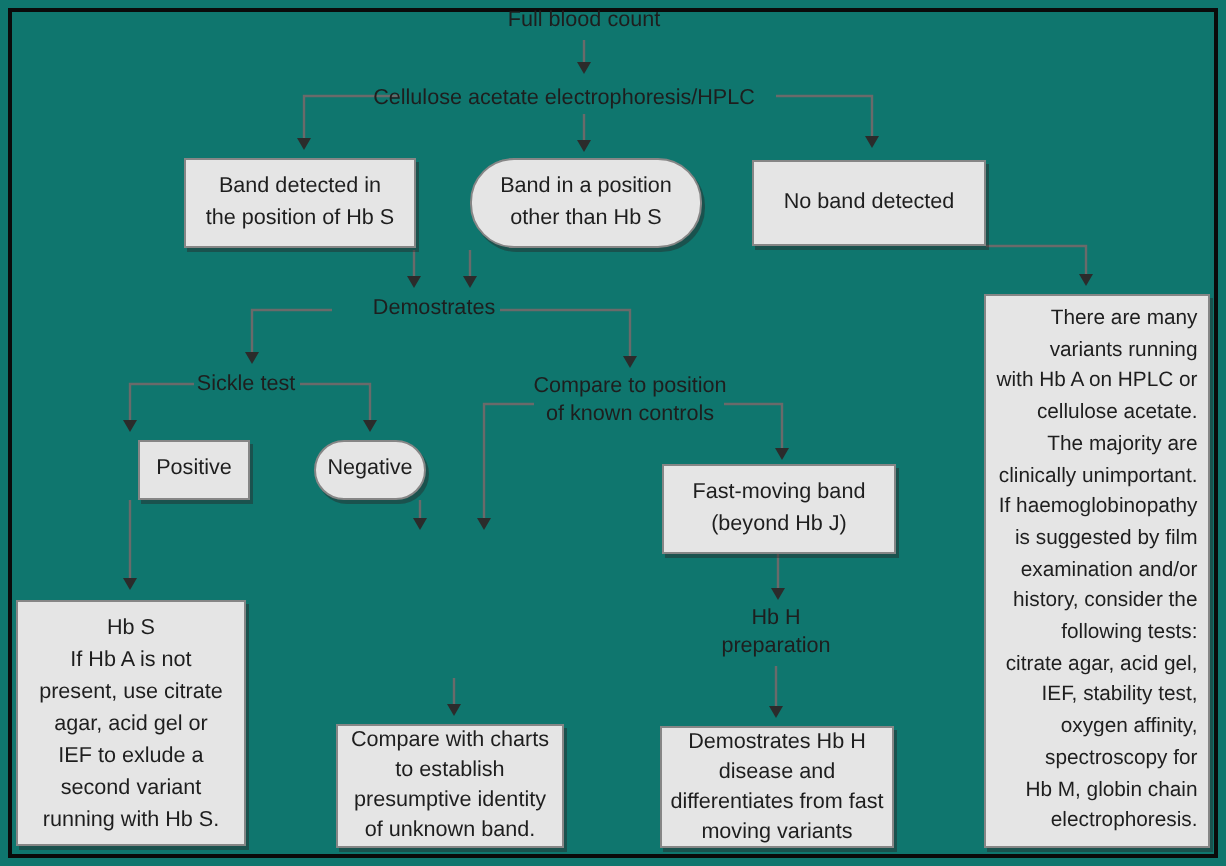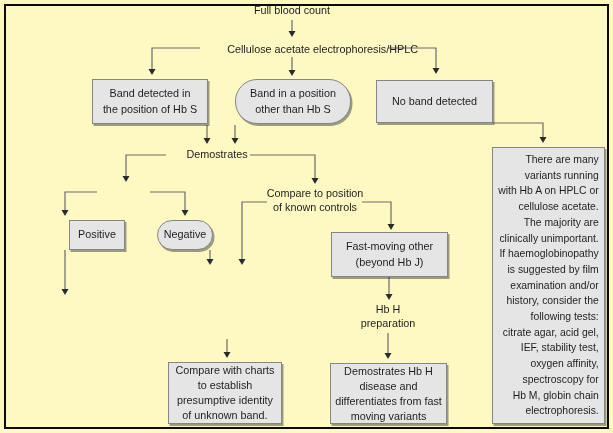--- a/index.html
+++ b/index.html
@@ -1,18 +1,18 @@
 <!DOCTYPE html>
 <html><head>
 <meta charset="utf-8">
 <title>Flowchart</title>
 <style>
   html,body{margin:0;padding:0;background:#fff;}
   #canvas{
-    position:relative;width:613px;height:433px;background:#fef9c3;
+    position:relative;width:613px;height:433px;background:#0f766e;
     font-family:"Liberation Sans","DejaVu Sans",sans-serif;
     color:#1e1e1e;overflow:hidden;
   }
   #frame{
     position:absolute;left:4px;top:4px;width:601px;height:421px;
     border:2px solid #0a0a0a;background:transparent;
   }
   .box{
     position:absolute;background:#e5e5e5;border:1px solid #868686;
     box-shadow:1.5px 2px 0 rgba(40,40,40,0.45);
@@ -69,51 +69,59 @@
     <polygon class="ar" points="238.5,259 245.5,259 242,265"></polygon>
     <polygon class="ar" points="387.5,224 394.5,224 391,230"></polygon>
     <polygon class="ar" points="223.5,352 230.5,352 227,358"></polygon>
     <polygon class="ar" points="385.5,294 392.5,294 389,300"></polygon>
     <polygon class="ar" points="384.5,353 391.5,353 388,359"></polygon>
     <polygon class="ar" points="539.5,137 546.5,137 543,143"></polygon>
   </svg>
 
   <div class="lbl" style="left:222px;top:4px;width:140px;">Full blood count</div>
 
-  <div class="lbl" style="left:198px;top:43px;width:220px;text-align:right;">Cellulose acetate electrophoresis/HPLC</div>
+  <div class="lbl" style="left:172px;top:43px;width:220px;">Cellulose acetate electrophoresis/HPLC</div>
 
   <div class="lbl" style="left:167px;top:148px;width:100px;">Demostrates</div>
 
+  <div class="lbl" style="left:73px;top:186px;width:100px;">Sickle test</div>
 
   <div class="lbl" style="left:250px;top:187px;width:130px;">Compare to position
 of known controls</div>
 
 
   <div class="lbl" style="left:338px;top:302px;width:100px;line-height:14px;">Hb H
 preparation</div>
 
   <div class="box" style="left:92px;top:79px;width:116px;height:45px;">Band detected in
 the position of Hb S</div>
 
   <div class="box" style="left:235px;top:79px;width:116px;height:45px;border-radius:22px;">Band in a position
 other than Hb S</div>
 
   <div class="box" style="left:376px;top:80px;width:117px;height:43px;">No band detected</div>
 
   <div class="box" style="left:37px;top:220px;width:56px;height:30px;margin-left:32px;">Positive</div>
 
   <div class="box" style="left:157px;top:220px;width:56px;height:30px;border-radius:15px;">Negative</div>
 
+  <div class="box" style="left:8px;top:300px;width:115px;height:123px;line-height:16px;">Hb S
+If Hb A is not
+present, use citrate
+agar, acid gel or
+IEF to exlude a
+second variant
+running with Hb S.</div>
 
   <div class="box" style="left:168px;top:362px;width:114px;height:62px;line-height:15px;">Compare with charts
 to establish
 presumptive identity
 of unknown band.</div>
 
-  <div class="box" style="left:331px;top:232px;width:117px;height:45px;">Fast-moving other
+  <div class="box" style="left:331px;top:232px;width:117px;height:45px;">Fast-moving band
 (beyond Hb J)</div>
 
   <div class="box" style="left:330px;top:363px;width:117px;height:61px;line-height:15px;">Demostrates Hb H
 disease and
 differentiates from fast
 moving variants</div>
 
   <div class="box" style="left:492px;top:147px;width:113px;height:277px;font-size:10.4px;line-height:15.7px;text-align:right;">There are many
 variants running
 with Hb A on HPLC or

